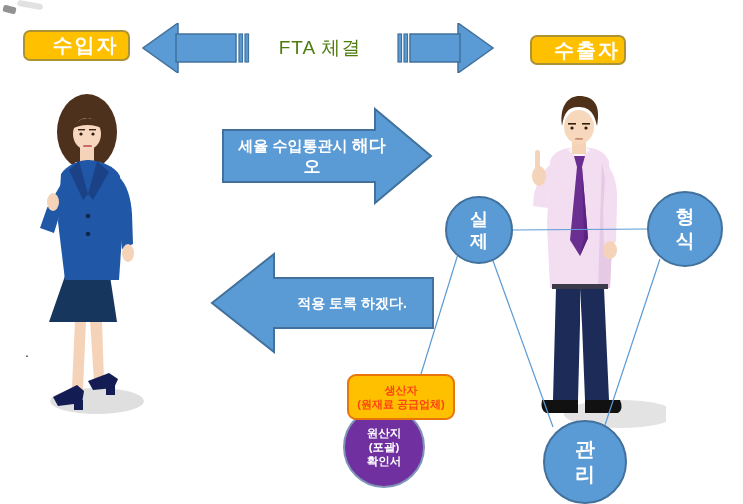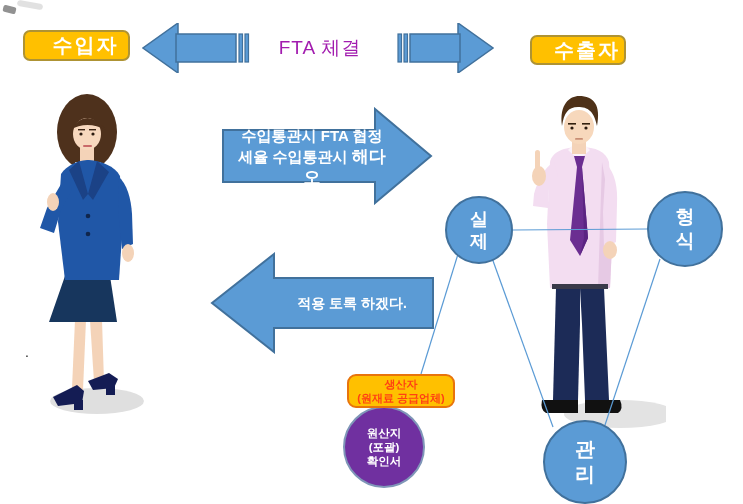--- a/index.html
+++ b/index.html
@@ -17,21 +17,21 @@
   .bcircle{border-radius:50%;background:#5B9BD5;border:2px solid #41719C;color:#ffffff;
         display:flex;flex-direction:column;align-items:center;justify-content:center;
         text-align:center;box-sizing:border-box;font-weight:600;}
   .pcircle{border-radius:50%;background:#7030A0;border:2px solid #7F96B8;color:#ffffff;
         display:flex;flex-direction:column;align-items:center;justify-content:center;
         text-align:center;box-sizing:border-box;font-weight:600;}
   .c-actual{font-size:18px;line-height:22px;}
   .c-formal{font-size:19px;line-height:24px;}
   .c-manage{font-size:20px;line-height:25px;}
   .c-origin{font-size:11.5px;line-height:14px;font-weight:600;}
-  .center-title{font-size:19px;color:#a21caf;text-align:center;font-weight:500;letter-spacing:1px;}
+  .center-title{font-size:19px;color:#4d7c0f;text-align:center;font-weight:500;letter-spacing:1px;}
   .arrow-text{position:absolute;color:#ffffff;text-align:center;display:flex;flex-direction:column;
         justify-content:center;font-weight:600;}
   .req-text{left:8px;top:0;width:164px;height:98px;font-size:15px;line-height:21px;}
   .req-bold{font-size:17px;font-weight:800;margin-top:44px;}
   .rep-text{left:62px;top:0;width:160px;height:102px;font-size:14px;line-height:20px;}
   .stray{font-size:14px;color:#222;}
   .smudge{background:#6d6d6d;opacity:.75;border-radius:2px;transform:rotate(14deg);}
   .smudge2{background:#b5b5b5;opacity:.4;border-radius:3px;transform:rotate(10deg);}
 </style>
 </head>
@@ -147,21 +147,20 @@
     <line x1="492" y1="258" x2="553" y2="427" stroke="#5B9BD5" stroke-width="1.2"></line>
     <line x1="660" y1="259" x2="604" y2="428" stroke="#5B9BD5" stroke-width="1.2"></line>
     <line x1="458" y1="254" x2="421" y2="374" stroke="#5B9BD5" stroke-width="1.2"></line>
   </svg>
 
   <div class="abs" style="left:222px;top:107px;width:211px;height:98px;">
     <svg width="211" height="98" viewBox="0 0 211 98">
       <path d="M1,23 L153,23 L153,2 L209,49 L153,96 L153,75 L1,75 Z" fill="#5B9BD5" stroke="#41719C" stroke-width="2"></path>
     </svg>
     <div class="arrow-text req-text">
-      <span>수입통관시 FTA 협정</span>
       <span><span>세율 수입통관시 </span><span class="req-bold">해다오</span></span>
     </div>
   </div>
 
   <div class="abs" style="left:210px;top:252px;width:225px;height:102px;">
     <svg width="225" height="102" viewBox="0 0 225 102">
       <path d="M64,2 L2,51 L64,100 L64,76 L223,76 L223,26 L64,26 Z" fill="#5B9BD5" stroke="#41719C" stroke-width="2"></path>
     </svg>
     <div class="arrow-text rep-text">
       <span>적용 토록 하겠다.</span>
@@ -182,18 +181,18 @@
     <span>관</span>
     <span>리</span>
   </div>
 
   <div class="abs pcircle c-origin" style="left:343px;top:406px;width:82px;height:82px;">
     <span>원산지</span>
     <span>(포괄)</span>
     <span>확인서</span>
   </div>
 
-  <div class="abs producer-box" style="left:347px;top:374px;width:108px;height:34px;">
+  <div class="abs producer-box" style="left:347px;top:374px;width:108px;height:46px;">
     <span>생산자</span>
     <span>(원재료 공급업체)</span>
   </div>
 
 </div>
 
 </body></html>

